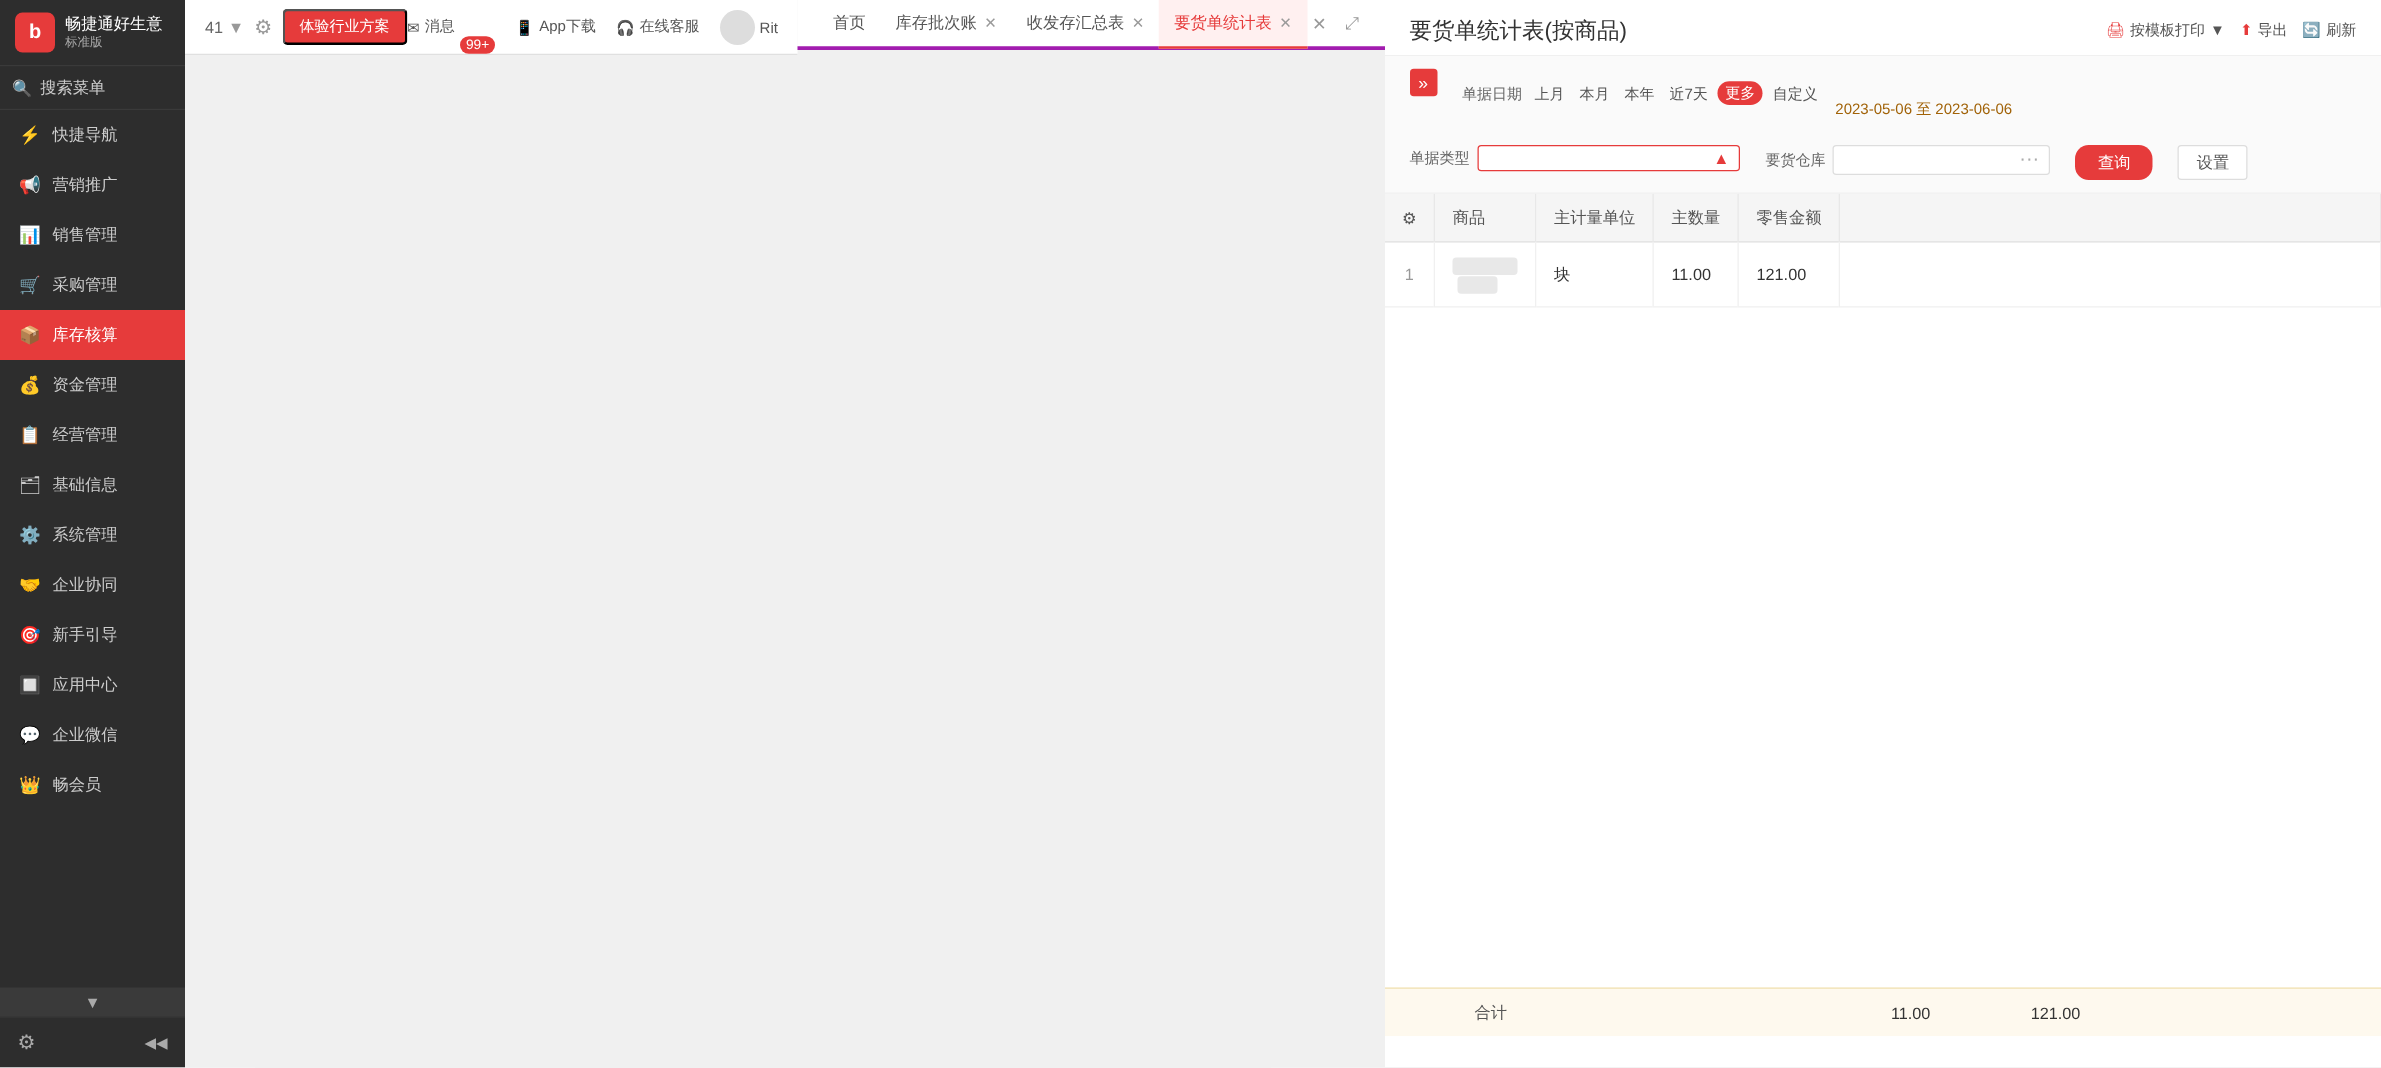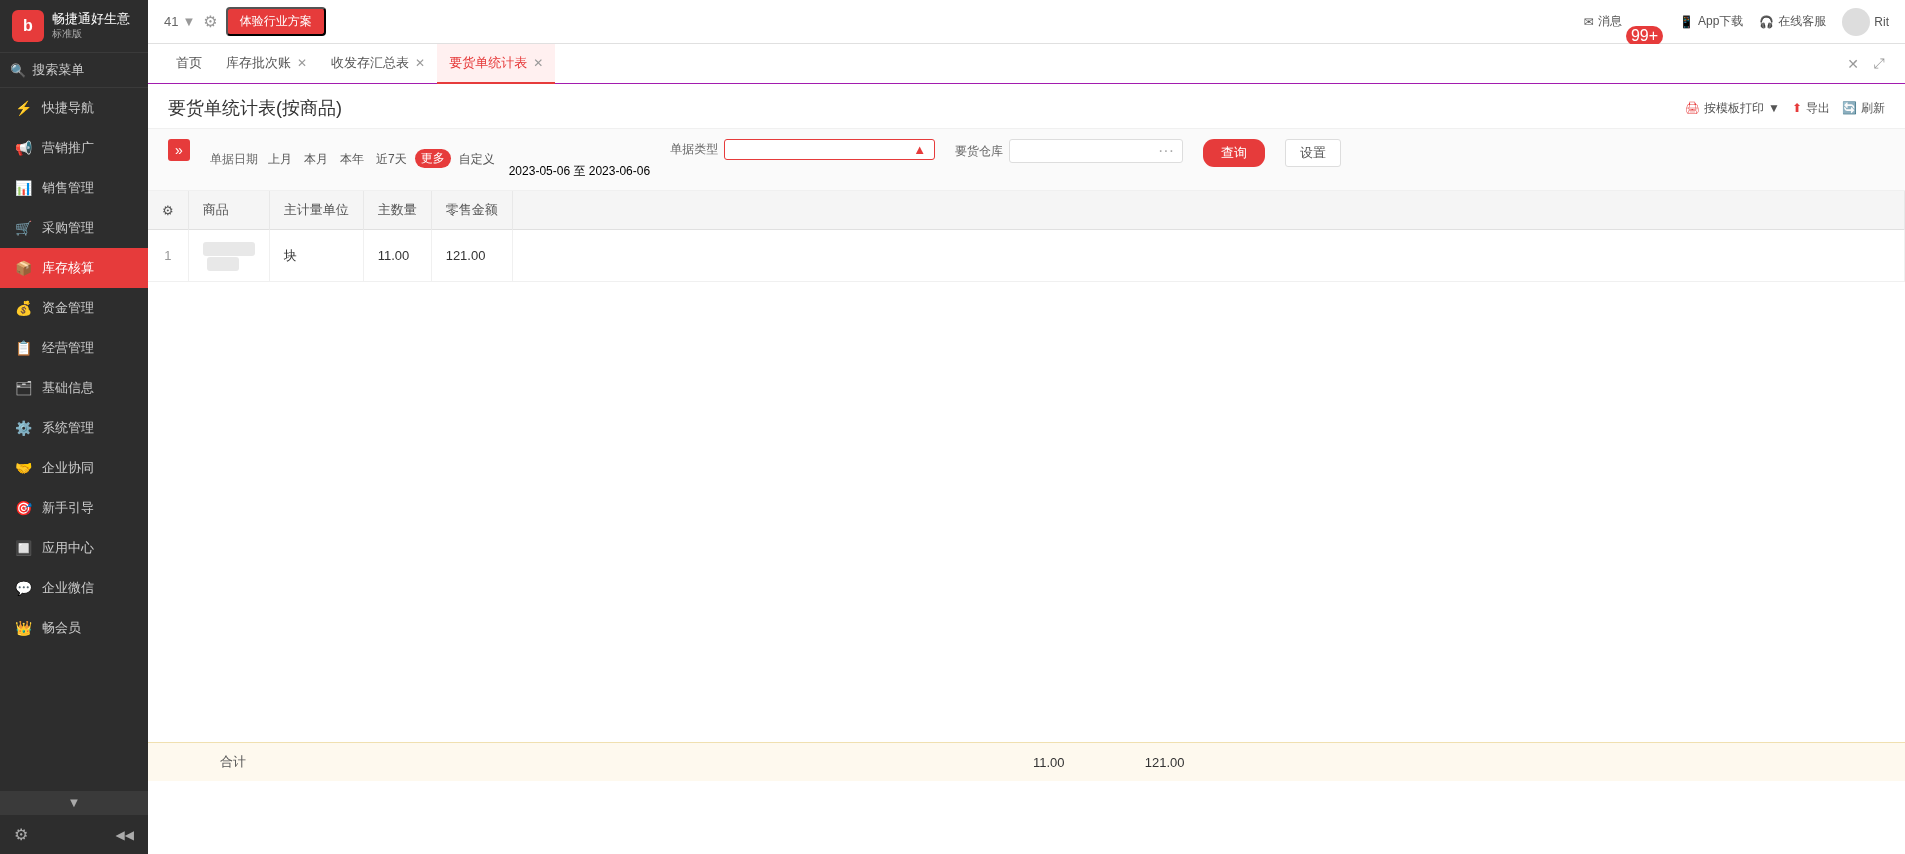--- a/index.html
+++ b/index.html
@@ -74,21 +74,21 @@
       color: #aaa;
       text-align: center;
       padding: 4px;
       cursor: pointer;
     }
 
     
     .main {
       flex: 1;
       display: flex;
-      flex-direction: column;
+      flex-direction: row;
       overflow: hidden;
       background: #f0f0f0;
     }
 
     
     .topbar {
       background: white;
       display: flex;
       align-items: center;
       padding: 0 16px;
@@ -130,38 +130,38 @@
       gap: 4px;
       color: #555;
       font-size: 12px;
       cursor: pointer;
     }
     .badge {
       background: #e63b3b;
       color: white;
       border-radius: 10px;
       padding: 1px 5px;
-      font-size: 16px;
+      font-size: 11px;
       margin-top: 29px;
     }
     .avatar {
       width: 28px;
       height: 28px;
       background: #ddd;
       border-radius: 50%;
     }
 
     
     .tabbar {
       background: white;
       display: flex;
       align-items: center;
       padding: 0 16px;
       height: 40px;
-      border-bottom: 1px solid #a21caf;
+      border-bottom: 3px solid #a21caf;
       flex-shrink: 0;
     }
     .tab {
       display: flex;
       align-items: center;
       padding: 0 12px;
       height: 40px;
       font-size: 13px;
       color: #555;
       cursor: pointer;
@@ -582,21 +582,21 @@
       <div class="filter-section">
         <span class="filter-label">单据日期</span>
         <div class="date-quick-btns">
           <span class="date-quick-btn">上月</span>
           <span class="date-quick-btn">本月</span>
           <span class="date-quick-btn">本年</span>
           <span class="date-quick-btn">近7天</span>
           <span class="date-quick-btn badge-red">更多</span>
           <span class="date-quick-btn">自定义</span>
         </div>
-        <div style="font-size:12px; color:#000000; margin-left:4px;margin-top:24px;">
+        <div style="font-size:12px; color:#a16207; margin-left:4px;margin-top:24px;">
           <span>2023-05-06 至 2023-06-06</span>
         </div>
       </div>
 
       <div class="filter-section">
         <span class="filter-label">单据类型</span>
         <div class="filter-dropdown">
           <input type="text" value="" style="width: 180px;">
           <span class="dropdown-arrow" style="color:#e63b3b;">▲</span>
         </div>

